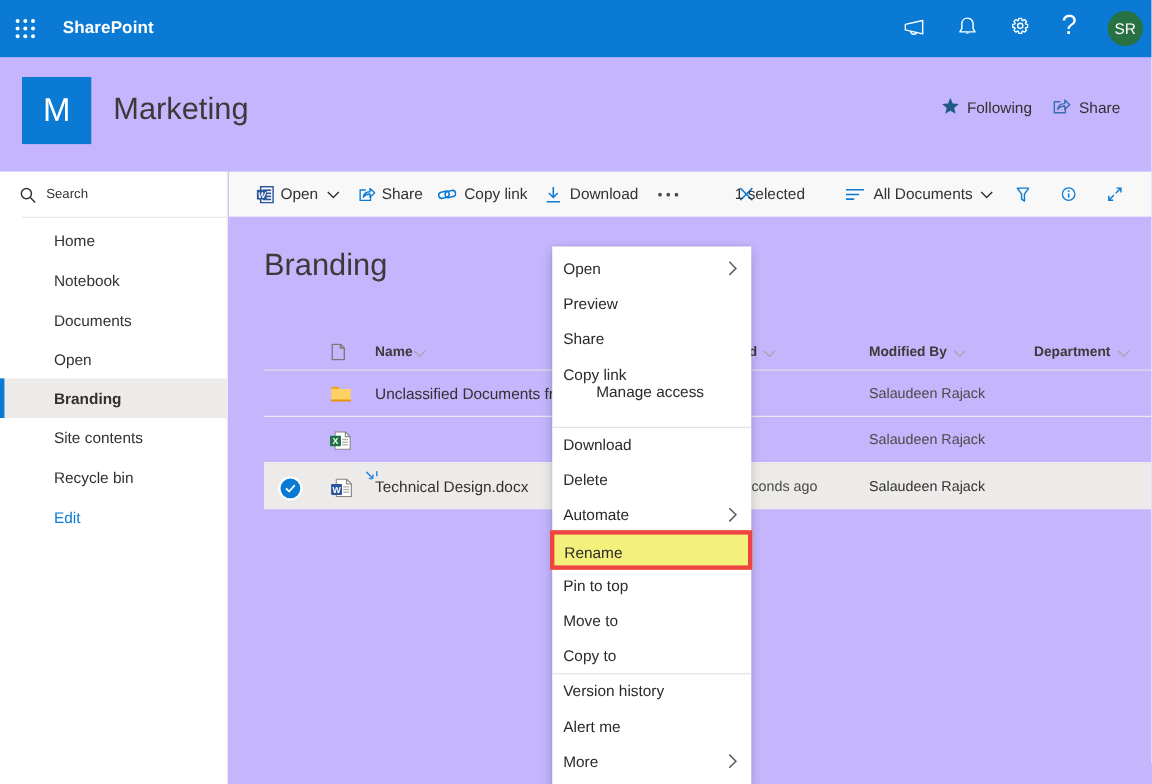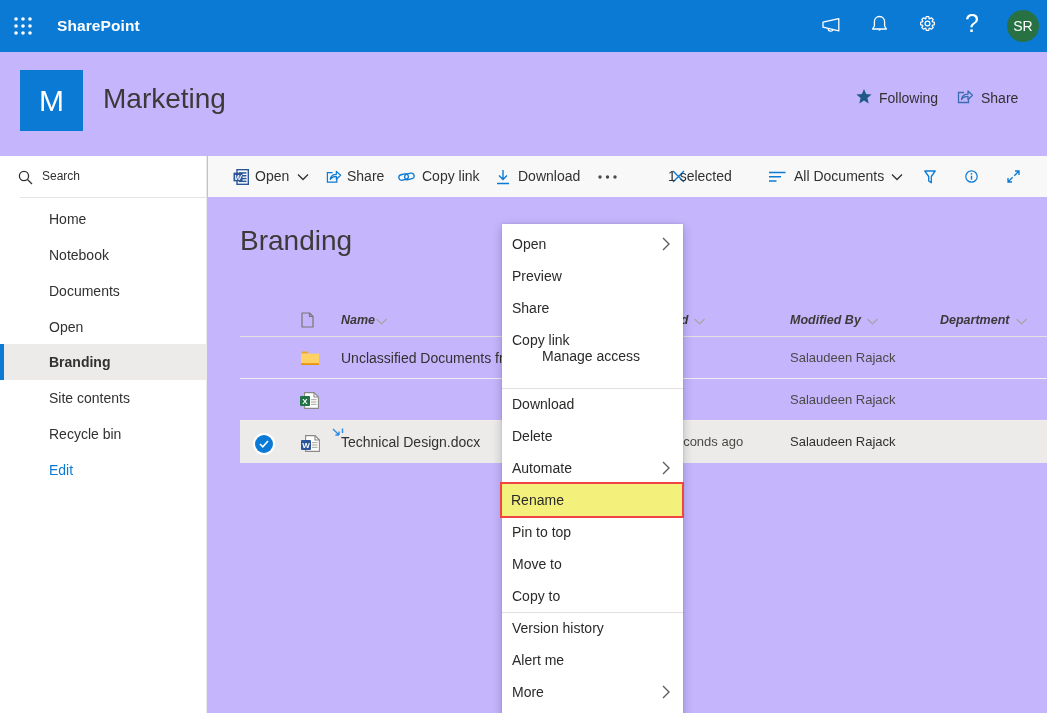--- a/index.html
+++ b/index.html
@@ -22,33 +22,33 @@
 #sidenav { position:absolute; left:0; top:156px; width:207px; height:557px; background:#fff; border-right:1px solid #eaeaea; }
 .navitem { position:absolute; left:0; width:207px; height:36px; line-height:36px; padding-left:49px; font-size:14px; color:#323130; }
 .navsel { background:#edebe9; border-left:4px solid #0b7ad4; padding-left:45px; font-weight:bold; }
 
 
 #cmdbar { position:absolute; left:208px; top:156px; width:839px; height:41px; background:#f8f8f8; }
 .cmditem { position:absolute; top:0; height:41px; line-height:41px; font-size:14px; color:#323130; white-space:nowrap; }
 
 
 #title { position:absolute; left:240px; top:225px; font-size:28px; color:#3b3a39; font-weight:400; }
-.hdrlbl { font-size:12.5px; color:#3b3a39; font-weight:bold;font-style:italic; }
+.hdrlbl { font-size:12.5px; color:#3b3a39; font-weight:bold; }
 .row { position:absolute; left:240px; width:807px; height:42px; }
 .cellname { position:absolute; left:101px; top:0; height:42px; line-height:42px; font-size:14px; color:#323130; white-space:nowrap; }
 .cellmod { position:absolute; left:394px; top:0; height:42px; line-height:42px; font-size:13px; color:#4a4a47; }
 .cellby { position:absolute; left:550px; top:0; height:42px; line-height:42px; font-size:13px; color:#4a4a47; }
 
 
 #menu { position:absolute; left:502px; top:224px; width:181px; height:496px; background:#fff;
   box-shadow:0 3px 10px rgba(0,0,0,0.22), 0 0 2px rgba(0,0,0,0.12); }
 .mi { position:absolute; left:0; width:181px; height:32px; line-height:32px; padding-left:10px; font-size:14px; color:#2b2a29; }
 .mchev { position:absolute; left:160px; top:9px; }
 .mdiv { position:absolute; left:0; width:181px; height:0; border-top:1px solid #e1e0de; }
-#renamehl { position:absolute; left:500px; top:482px; width:184px; height:36px; background:#f4f07c; border:2px solid #ef4444; }
+#renamehl { position:absolute; left:500px; top:482px; width:184px; height:36px; background:#f4f07c; border:4px solid #ef4444; }
 #renamehl span { position:absolute; left:9px; top:0; line-height:32px; font-size:14px; color:#2b2a29; }
 </style>
 </head>
 <body>
 <div id="page">
 
   <div id="suite">
     <svg class="abs" style="left:13px;top:16px" width="20" height="20" viewBox="0 0 20 20">
       <g fill="#fff">
         <circle cx="3" cy="3" r="1.8"></circle>

